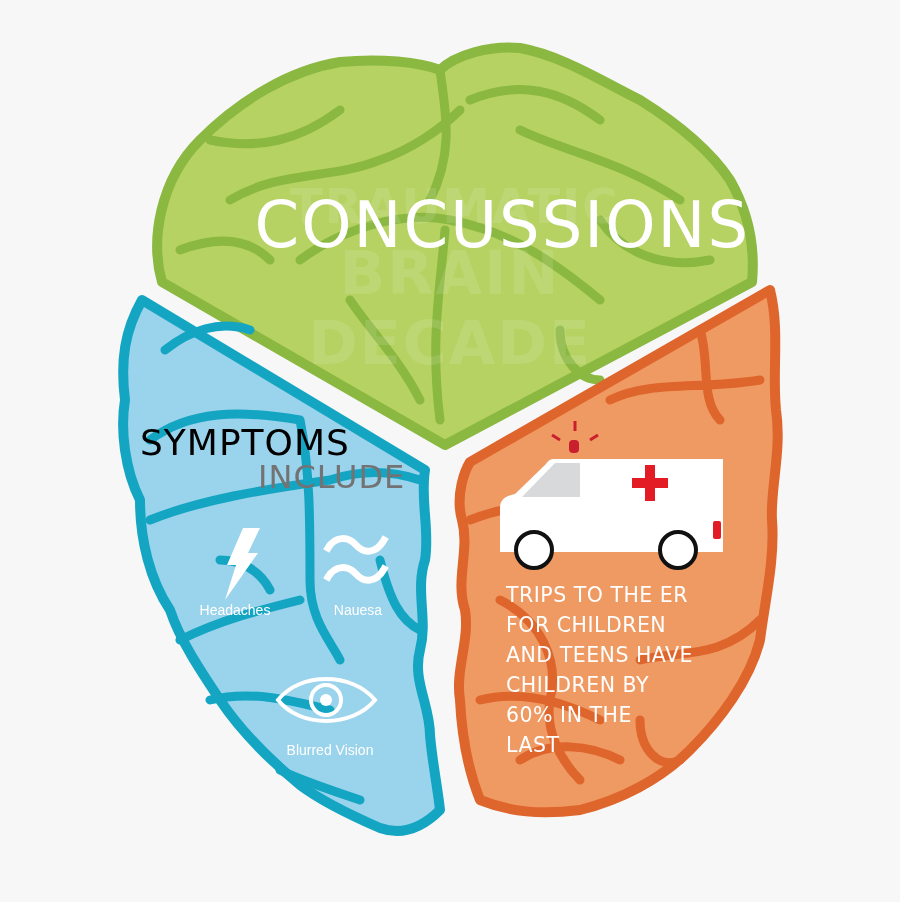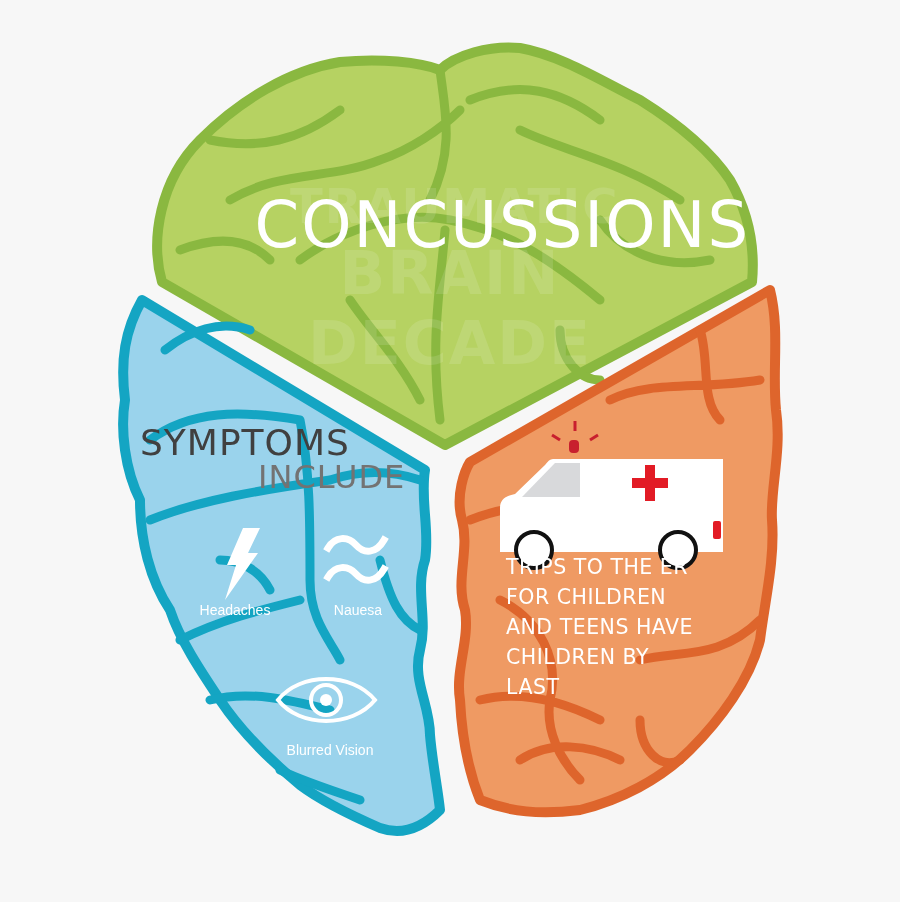--- a/index.html
+++ b/index.html
@@ -14,33 +14,33 @@
     color: #ffffff; font-size: 64px; letter-spacing: 2px; font-weight: 400;
     font-family: "DejaVu Sans", sans-serif;
   }
   .ghost {
     position: absolute; color: rgba(255,255,255,0.12); font-weight: 700;
     font-family: "DejaVu Sans", sans-serif; letter-spacing: 2px; text-align: center;
   }
   .ghost1 { left: 290px; top: 178px; width: 320px; font-size: 48px; }
   .ghost2 { left: 290px; top: 238px; width: 320px; font-size: 60px; }
   .symp1 {
-    position: absolute; left: 140px; top: 422px; color: #404040; font-size: 36px;
+    position: absolute; left: 140px; top: 422px; color: #000000; font-size: 36px;
     font-family: "DejaVu Sans", sans-serif; letter-spacing: 1px;
   }
   .symp2 {
     position: absolute; left: 258px; top: 458px; color: #737373; font-size: 32px;
     font-family: "DejaVu Sans", sans-serif; letter-spacing: 1px;
   }
   .lbl { position: absolute; color: #fff; font-size: 14px; text-align: center; }
   .lbl-head { left: 175px; top: 602px; width: 120px; }
   .lbl-naus { left: 318px; top: 602px; width: 80px; }
   .lbl-blur { left: 250px; top: 730px; width: 160px; margin-top: 12px; }
   .er {
-    position: absolute; left: 506px; top: 552px; width: 220px; color: #fff;
+    position: absolute; left: 506px; top: 580px; width: 220px; color: #fff;
     font-size: 20.5px; line-height: 30px; letter-spacing: 0.5px;
     font-family: "DejaVu Sans", sans-serif;
   }
   .er div { white-space: nowrap; }
 </style>
 </head>
 <body>
 
 <svg class="canvas" viewBox="0 0 900 902" xmlns="http://www.w3.org/2000/svg">
 
@@ -105,14 +105,15 @@
 
 <div class="lbl lbl-head">Headaches</div>
 <div class="lbl lbl-naus">Nauesa</div>
 <div class="lbl lbl-blur">Blurred Vision</div>
 
 <div class="er">
   <div>TRIPS TO THE ER</div>
   <div>FOR CHILDREN</div>
   <div>AND TEENS HAVE</div>
   <div>CHILDREN BY</div>
+  <div>60% IN THE</div>
   <div>LAST</div>
 </div>
 
 </body></html>

